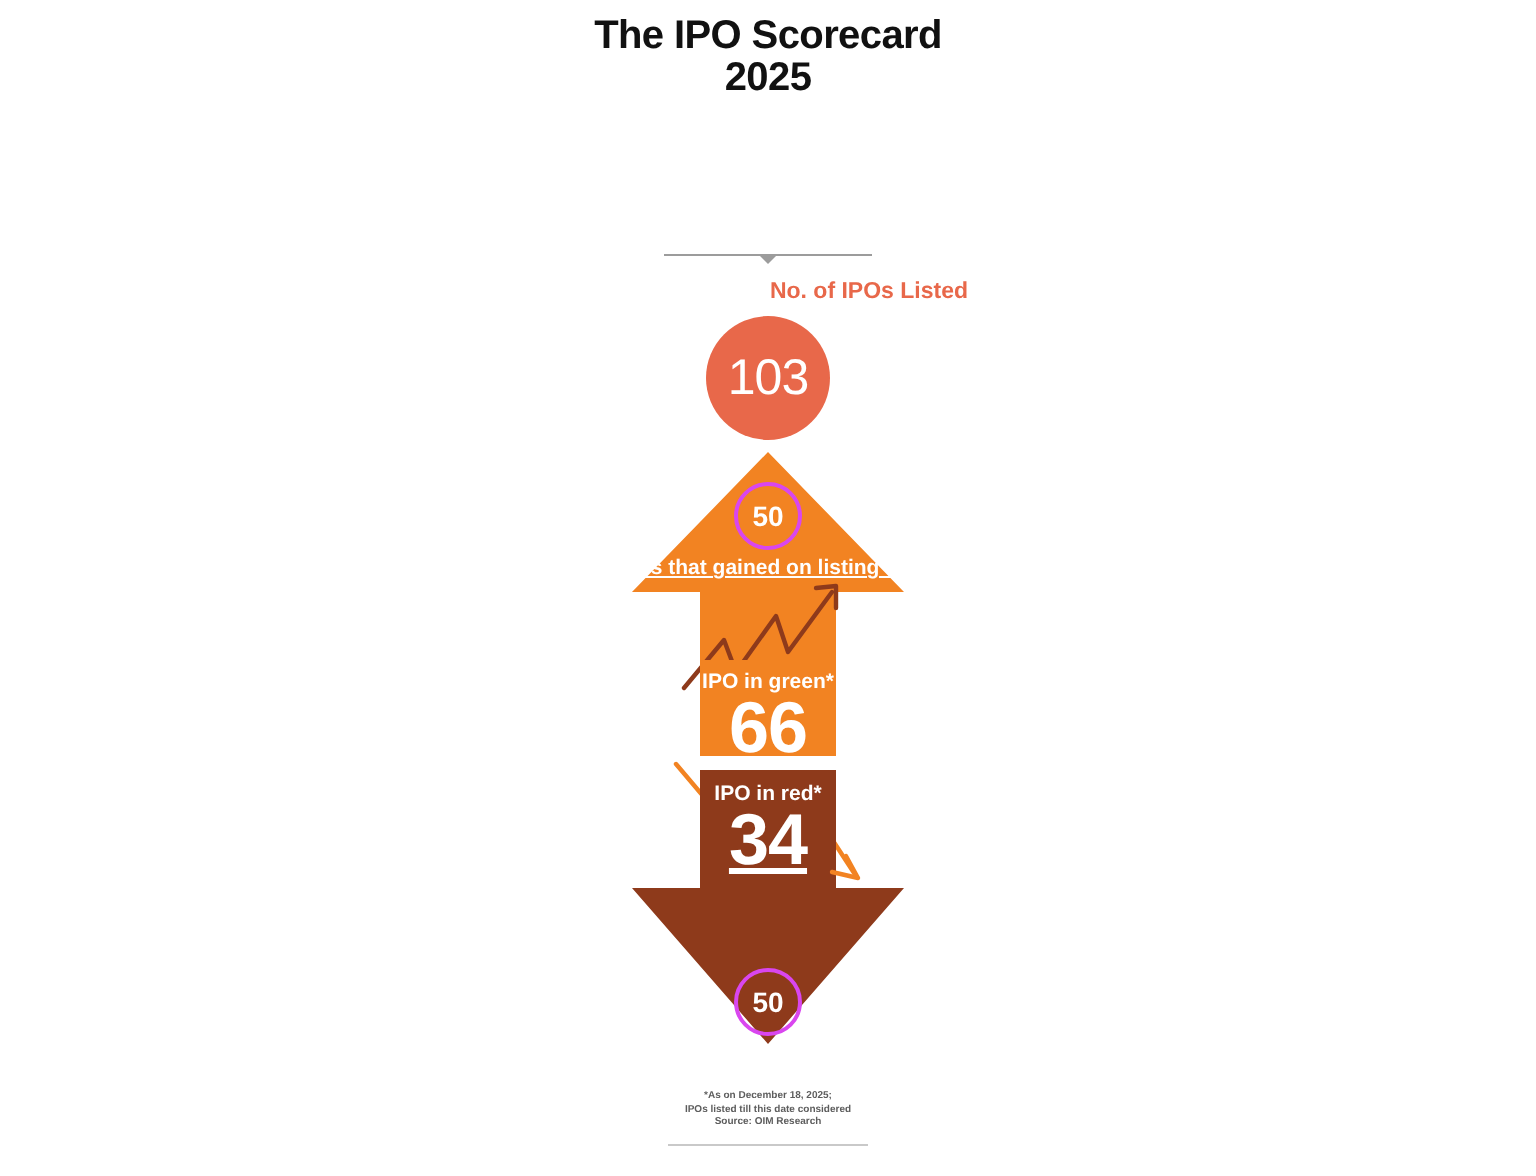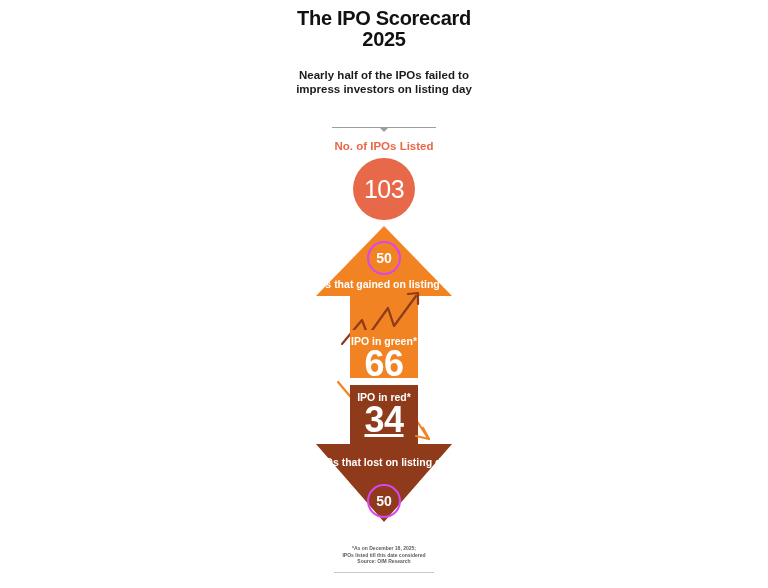--- a/index.html
+++ b/index.html
@@ -64,21 +64,21 @@
     top: 128px;
     width: 0; height: 0;
     border-left: 4px solid transparent;
     border-right: 4px solid transparent;
     border-top: 4px solid #9c9c9c;
   }
   .section-label {
     position: absolute;
     left: 0; top: 140px;
     width: 200px;
-    text-align: center;
+    text-align: right;
     font-size: 11.5px;
     font-weight: bold;
     color: #e8684a;
   }
   
   .total-circle {
     position: absolute;
     left: 69px;
     top: 158px;
     width: 62px;
@@ -128,21 +128,21 @@
   .arrow-text {
     position: absolute;
     width: 200px;
     left: 0;
     text-align: center;
     color: #ffffff;
     font-size: 10.5px;
     line-height: 12.5px;
     font-weight: bold;
   }
-  .text-up   { top: 278px; }
+  .text-up   { top: 278px; text-decoration: underline; }
   .text-down { top: 456px; }
 
   .stat-label {
     position: absolute;
     width: 200px;
     left: 0;
     text-align: center;
     color: #ffffff;
     font-size: 10.5px;
     font-weight: bold;
@@ -184,21 +184,20 @@
     background: #c9c9c9;
   }
 </style>
 </head>
 <body>
 
 <div class="page">
   <div class="panel">
 
     <div class="title">The IPO Scorecard 2025</div>
-    <div class="subtitle">Nearly half of the IPOs failed to impress investors on listing day</div>
 
     <div class="divider"></div>
     <div class="divider-caret"></div>
 
     <div class="section-label">No. of IPOs Listed</div>
 
     <div class="total-circle">
       <span class="num">103</span>
     </div>
 
@@ -233,21 +232,20 @@
       <span class="num">50</span>
     </div>
     <div class="arrow-text text-up">IPOs that gained on listing day</div>
 
     <div class="stat-label green-label">IPO in green*</div>
     <div class="stat-num green-num">66</div>
 
     <div class="stat-label red-label">IPO in red*</div>
     <div class="stat-num red-num">34</div>
 
-    <div class="arrow-text text-down">IPOs that lost on listing day</div>
     <div class="ring ring-down">
       <span class="num">50</span>
     </div>
 
     <div class="footnote">
       <div>*As on December 18, 2025;</div>
       <div>IPOs listed till this date considered</div>
       <div>Source: OIM Research</div>
     </div>
     <div class="footer-rule"></div>

